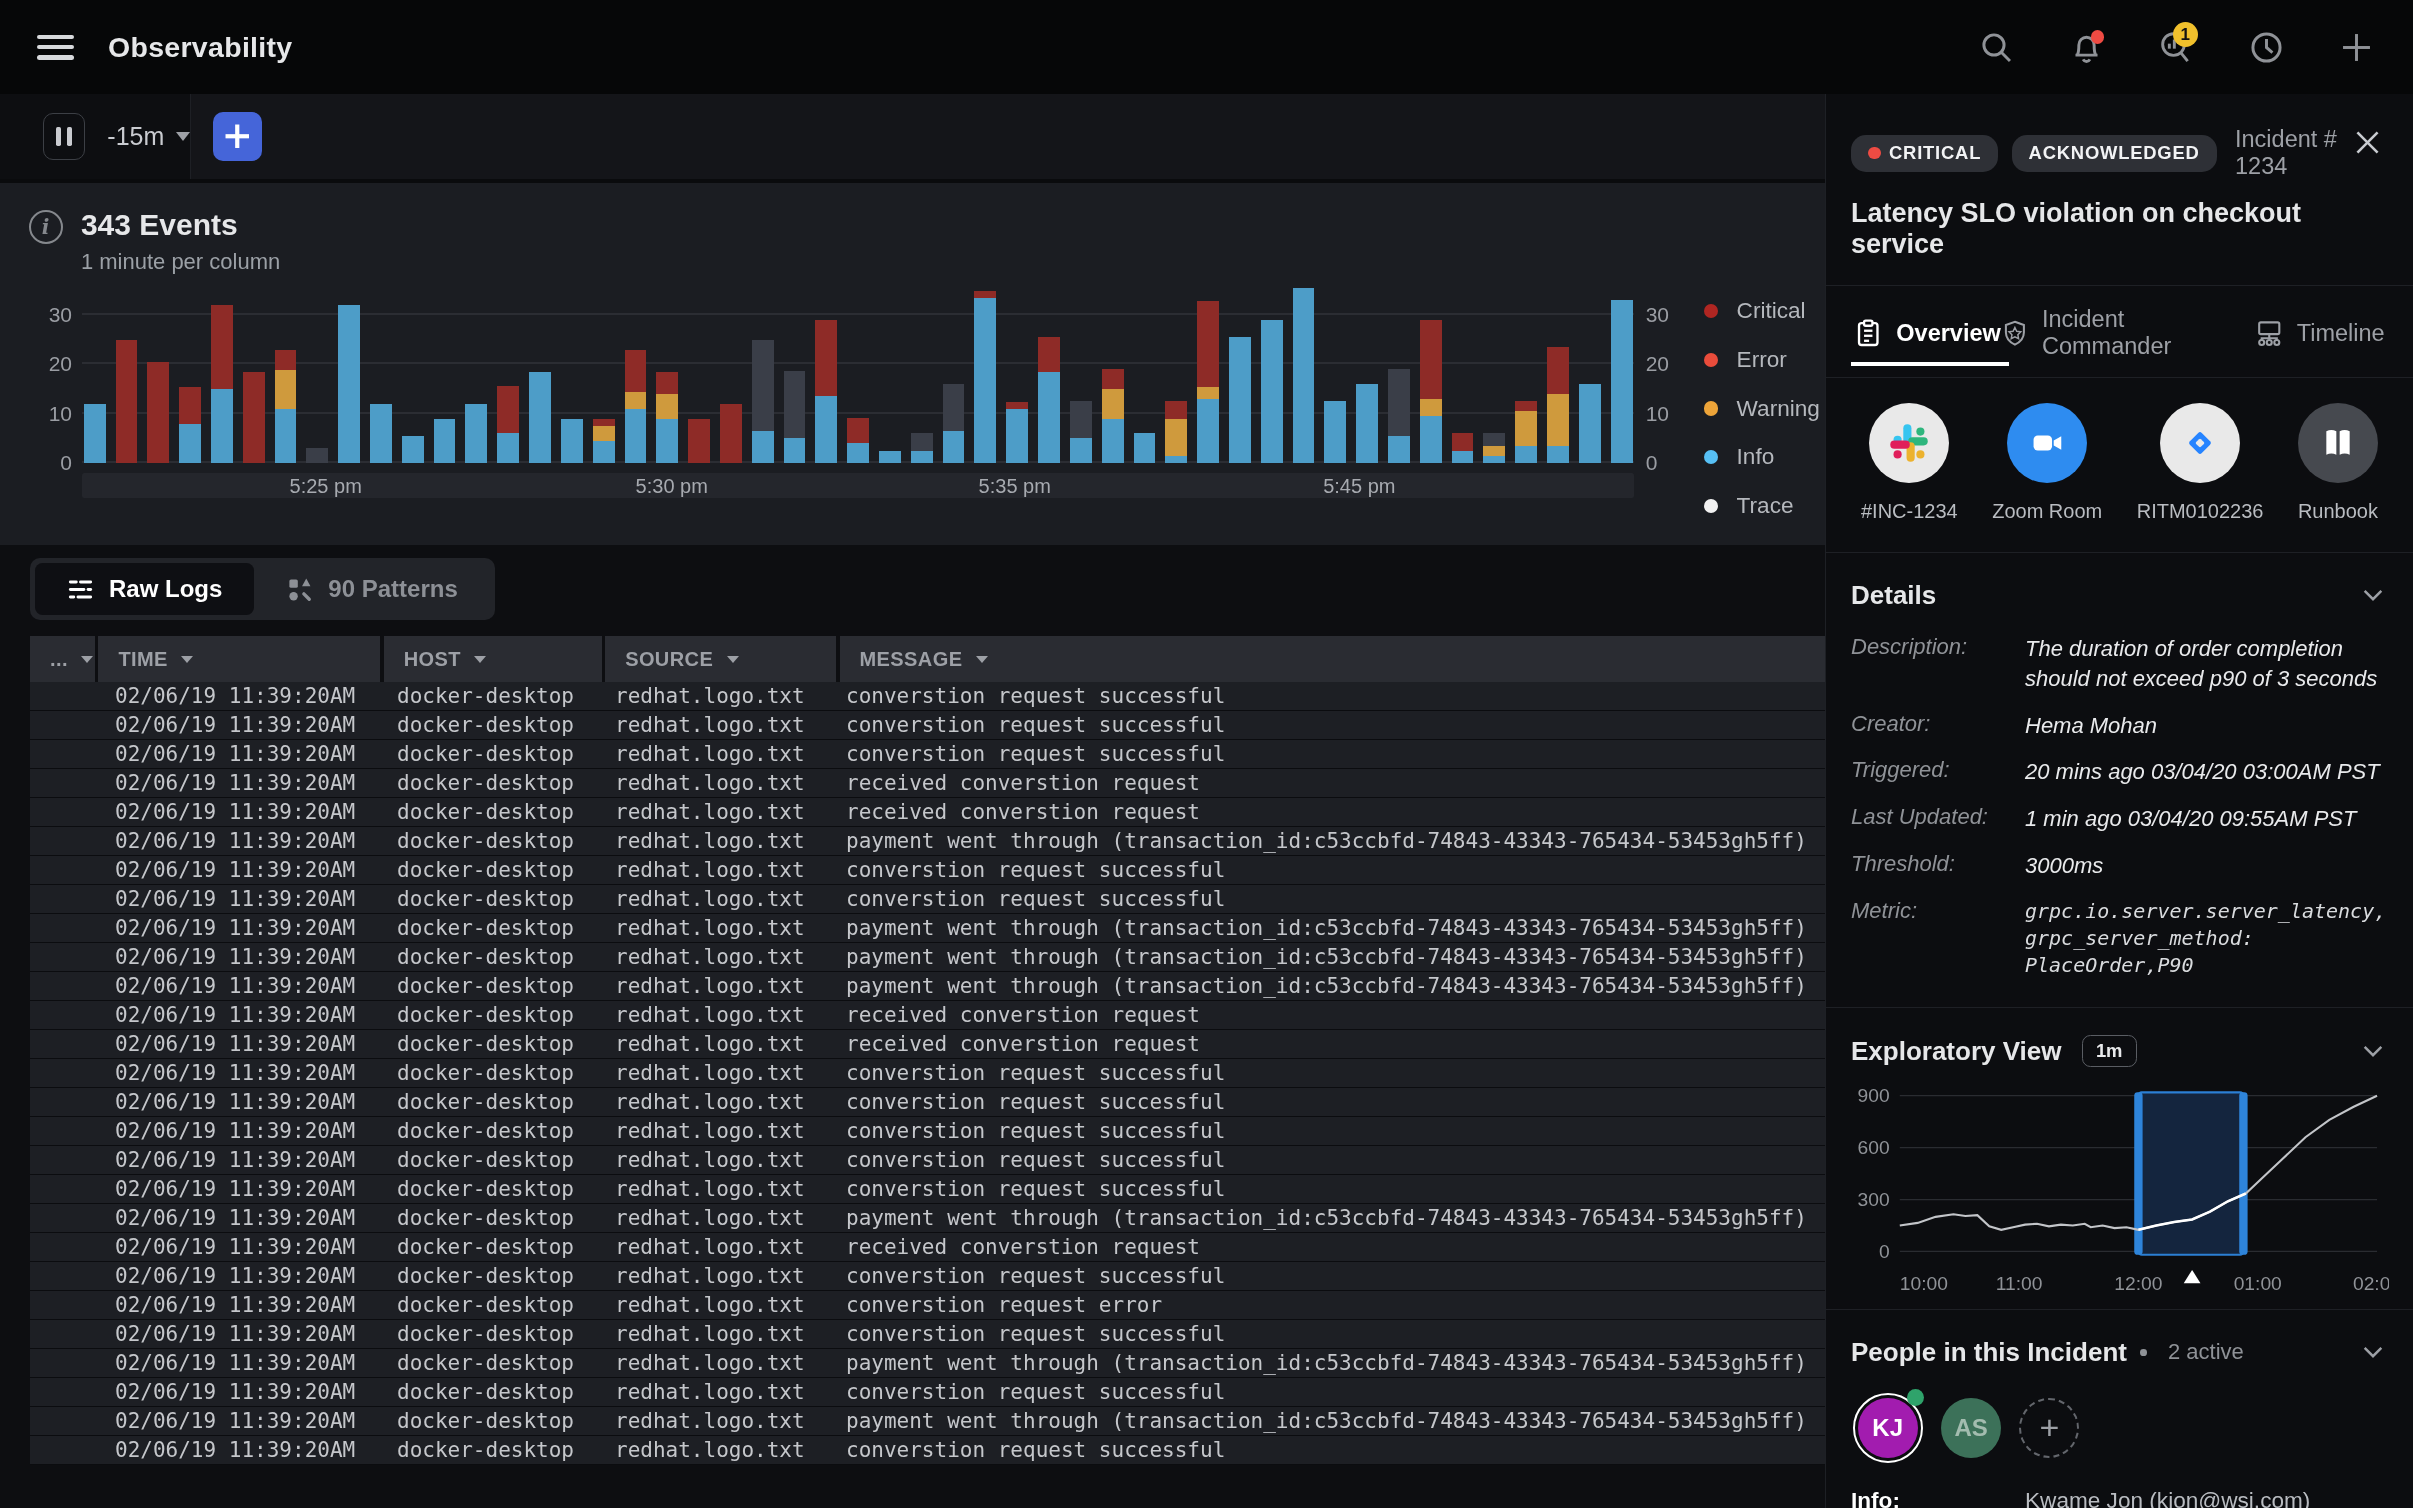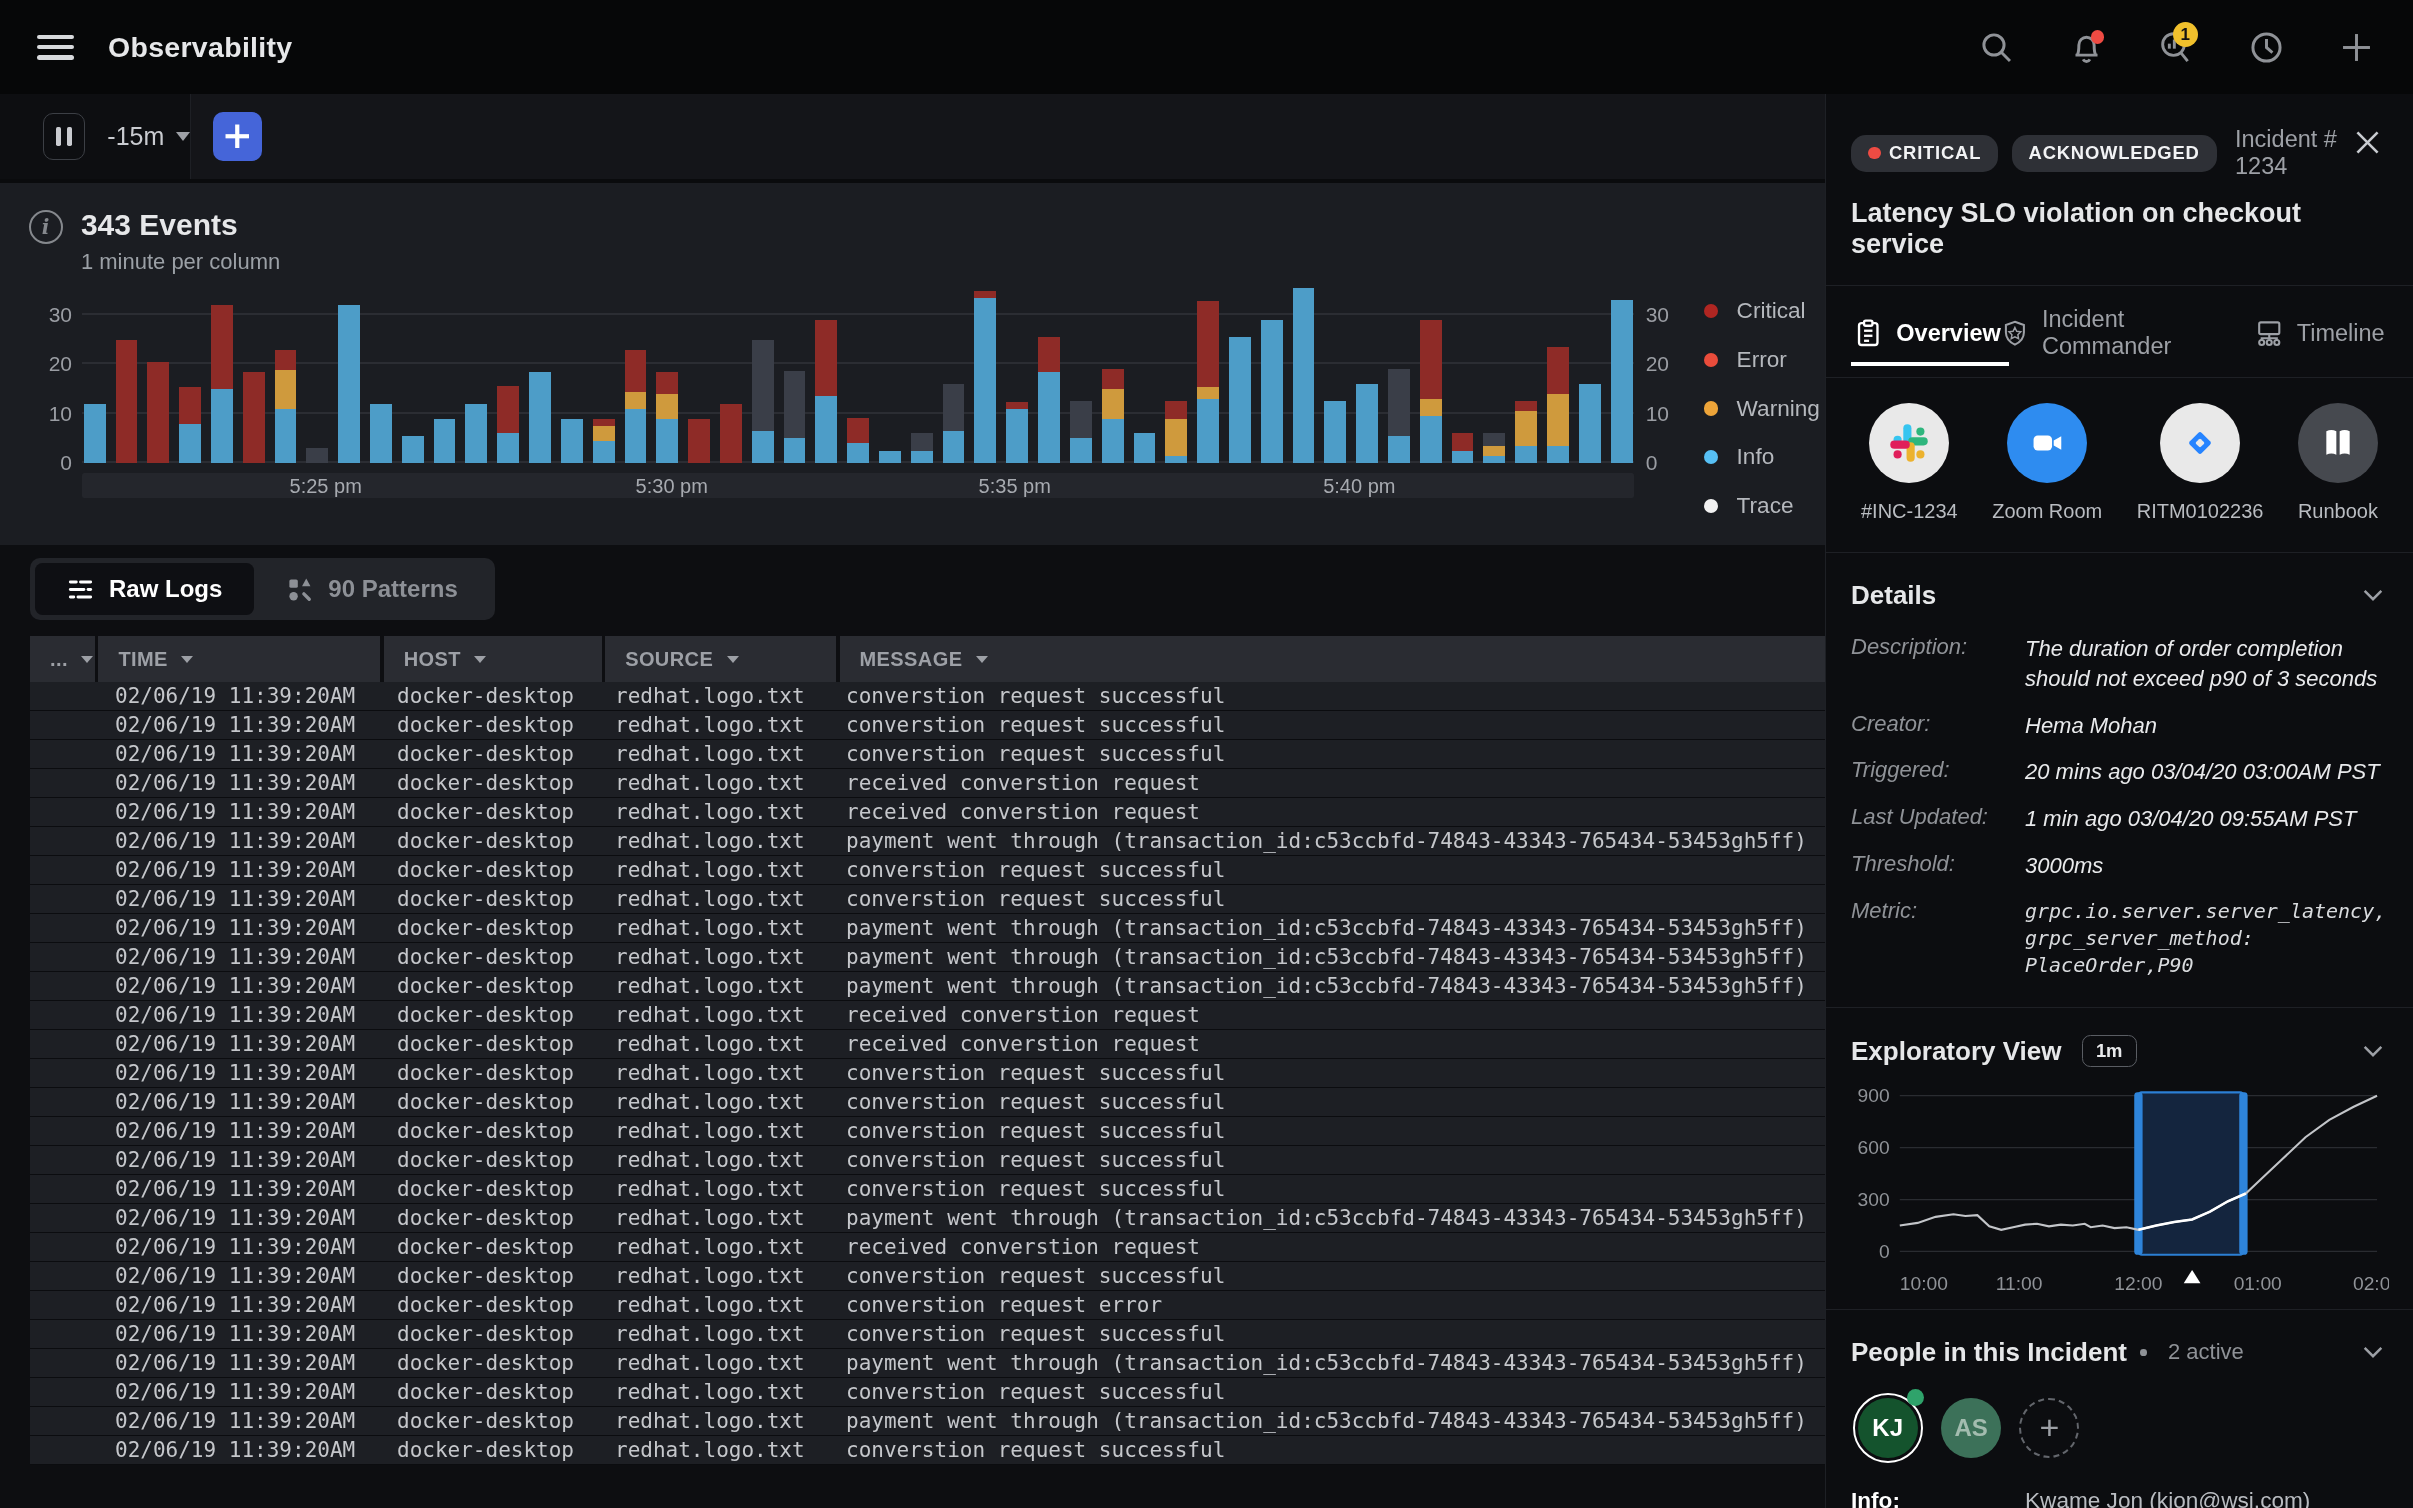--- a/index.html
+++ b/index.html
@@ -434,21 +434,21 @@
         <div class="legend-item">
           <span class="legend-dot" style="background: rgb(133, 136, 141);"></span>
           <span>Debug</span>
         </div>
       </div>
   </div>
   <div class="minimap">
       <span class="tlabel" style="left: 15.7%;">5:25 pm</span>
       <span class="tlabel" style="left: 38%;">5:30 pm</span>
       <span class="tlabel" style="left: 60.1%;">5:35 pm</span>
-      <span class="tlabel" style="left: 82.3%;">5:40 pm</span>
+      <span class="tlabel" style="left: 82.3%;">5:45 pm</span>
     </div>
 </section>
 
 <section class="logs">
   <div class="log-tabs">
     <div class="log-tab active">
       <svg width="27" height="27" viewBox="0 0 32 32" fill="none" stroke="currentColor" stroke-width="3.5" stroke-linecap="round">
         <line x1="4" y1="7" x2="11" y2="7"></line>
           <line x1="16" y1="7" x2="28" y2="7"></line>
         <line x1="4" y1="16" x2="20" y2="16"></line>
@@ -860,21 +860,21 @@
         <span>2 active</span>
       </span>
     <span class="chevron">
       <svg width="30" height="30" viewBox="0 0 36 36" fill="none" stroke-width="3">
           <path d="M8 13 l10 10 10 -10"></path>
         </svg>
     </span>
   </div>
   <div class="avatars">
       <div class="avatar-wrap">
-        <div class="avatar ringed" style="background: #14532d;">KJ</div>
+        <div class="avatar ringed" style="background: #a21caf;">KJ</div>
         <div class="ring"></div>
         <span class="presence"></span>
       </div>
       <div class="avatar-wrap" style="width: 60px; height: 60px;">
         <div class="avatar" style="background: rgb(60, 113, 89); color: rgb(163, 188, 175);">AS</div>
       </div>
       <div class="avatar add">+</div>
     </div>
   <div class="people-rows">
       <div class="p-row">

